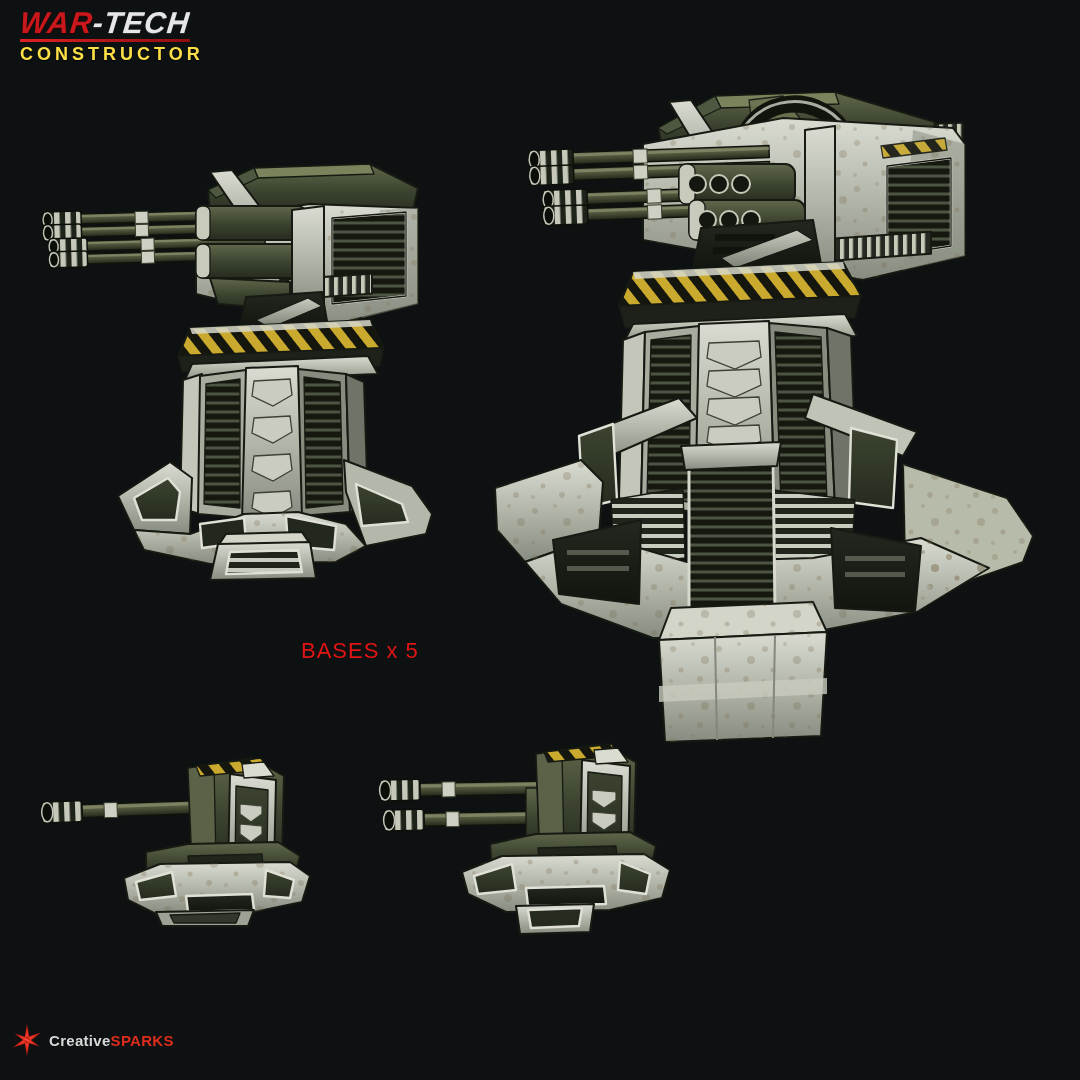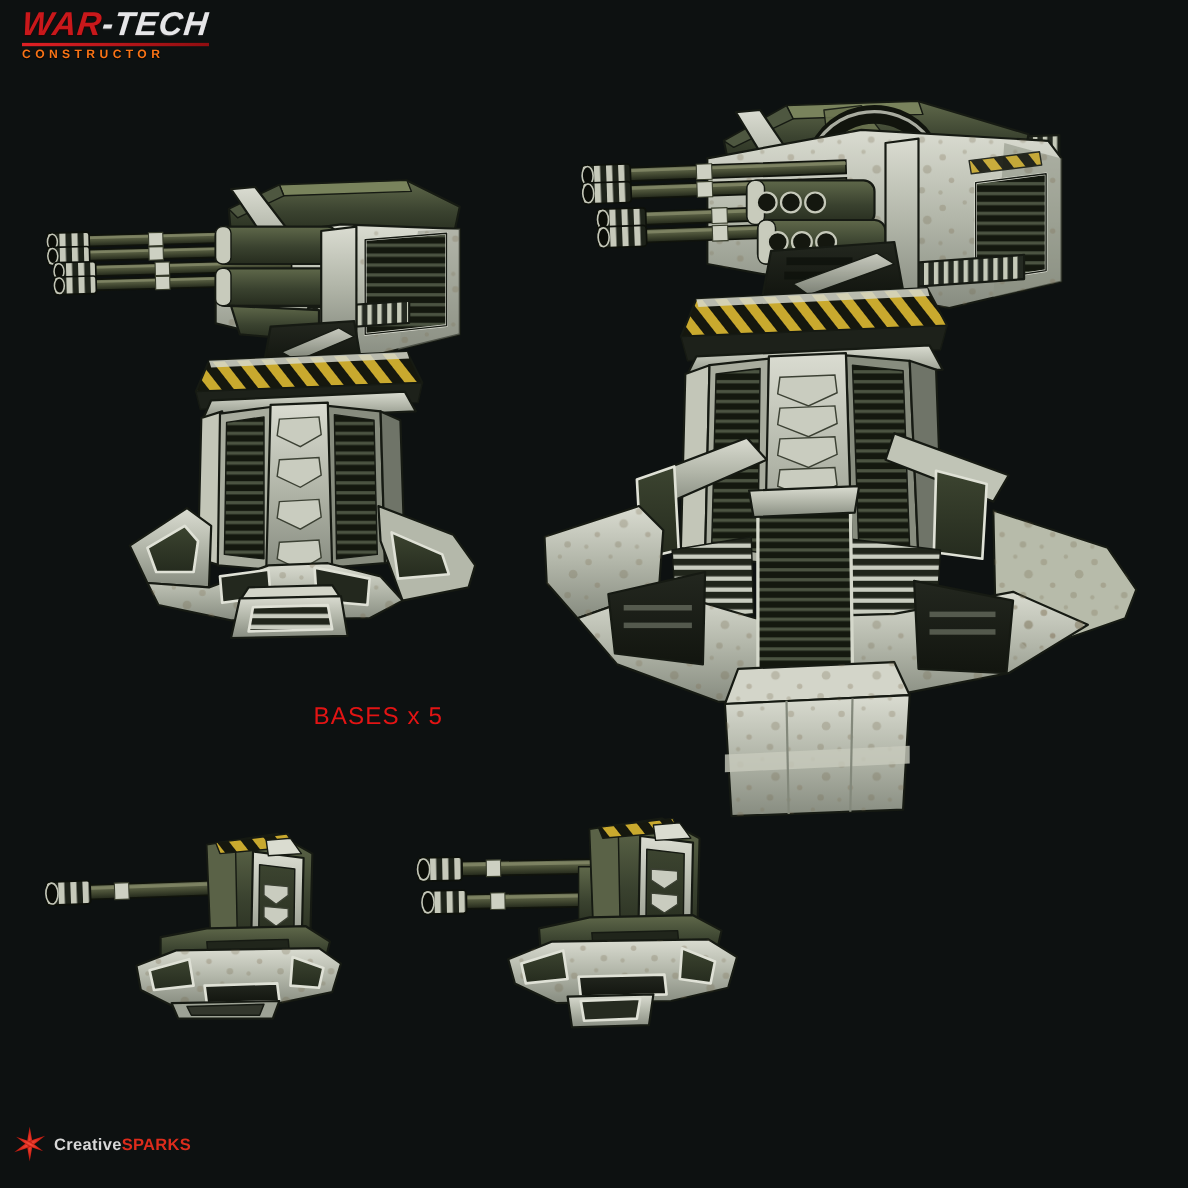--- a/index.html
+++ b/index.html
@@ -5,24 +5,24 @@
   html,body{margin:0;padding:0;background:#000;}
   #canvas{position:relative;width:1080px;height:1080px;background:#0d1111;overflow:hidden;
           font-family:"Liberation Sans",sans-serif;}
   
   .logo{position:absolute;left:20px;top:8px;}
   .logo-title{font-style:italic;font-weight:bold;font-size:30px;line-height:30px;
               letter-spacing:1px;transform:skewX(-6deg);white-space:nowrap;}
   .logo-war{color:#c9181b;text-shadow:0 1px 1px #2a0203;}
   .logo-dash,.logo-tech{color:#e6e6e8;text-shadow:0 1px 1px #333;}
   .logo-underline{width:170px;height:3px;background:linear-gradient(90deg,#e02024,#8f0d10);margin:1px 0 2px 0;}
-  .logo-sub{font-size:11px;font-weight:bold;letter-spacing:4px;color:#f97316;
+  .logo-sub{font-size:18px;font-weight:bold;letter-spacing:4px;color:#fde047;
             text-shadow:0 1px 1px #000;}
   
-  .caption{position:absolute;left:285px;top:638px;font-size:22px;color:#e21414;
+  .caption{position:absolute;left:301px;top:638px;font-size:22px;color:#e21414;
            letter-spacing:1px;font-weight:500;}
   
   .footer{position:absolute;left:12px;top:1024px;display:flex;align-items:center;gap:7px;}
   .footer-text{font-size:15px;font-weight:bold;letter-spacing:.3px;}
   .footer-creative{color:#d8d8d8;margin-top:12px;}
   .footer-sparks{color:#dd2c1c;margin-top:14px;}
   
   figure.model{position:absolute;margin:0;padding:0;}
   .m-medium{left:40px;top:162px;width:430px;height:420px;}
   .m-large{left:483px;top:88px;width:572px;height:672px;}

